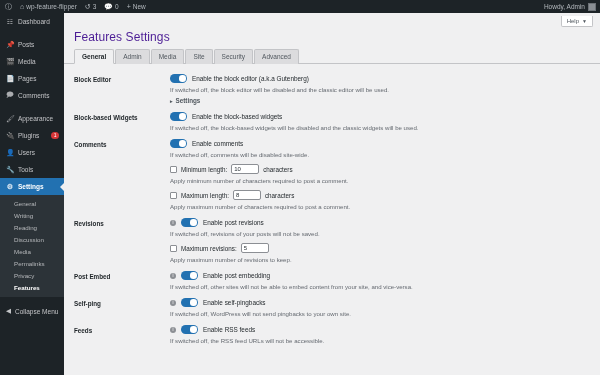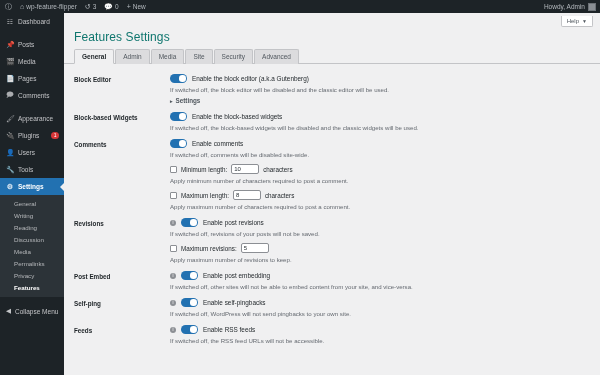--- a/index.html
+++ b/index.html
@@ -70,21 +70,21 @@
     background: #f0f0f1; overflow: hidden;
   }
   .help-row { display: flex; justify-content: flex-end; padding: 3px 7px 0 0; }
   .help-btn {
     background: #fff; border: 1px solid #c3c4c7; border-top: none;
     color: #50575e; font-size: 6px; padding: 2px 5px;
     display: flex; align-items: center; gap: 3px;
     border-radius: 0 0 2px 2px;
   }
   .page-title {
-    font-size: 12px; font-weight: 400; color: #0f766e;
+    font-size: 12px; font-weight: 400; color: #4c1d95;
     padding: 3px 0 0 10px; letter-spacing: .1px;
   }
 
   .tabs { display: flex; gap: 1px; padding: 5px 0 0 10px; border-bottom: 1px solid #c3c4c7; }
   .tab {
     font-size: 6.5px; padding: 3px 7px 3px 7px;
     background: #dcdcde; color: #50575e;
     border: 1px solid #c3c4c7; border-bottom: none;
     margin-bottom: -1px; border-radius: 2px 2px 0 0;
   }

